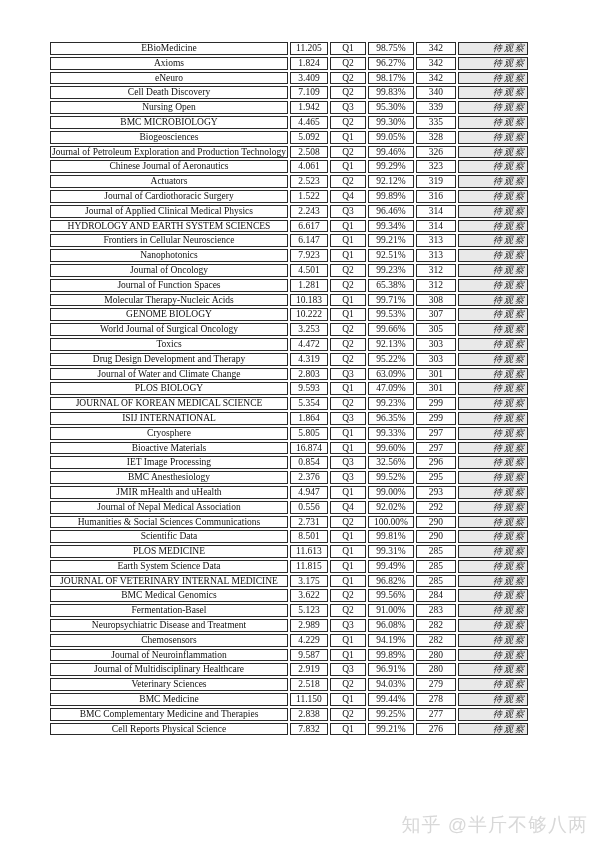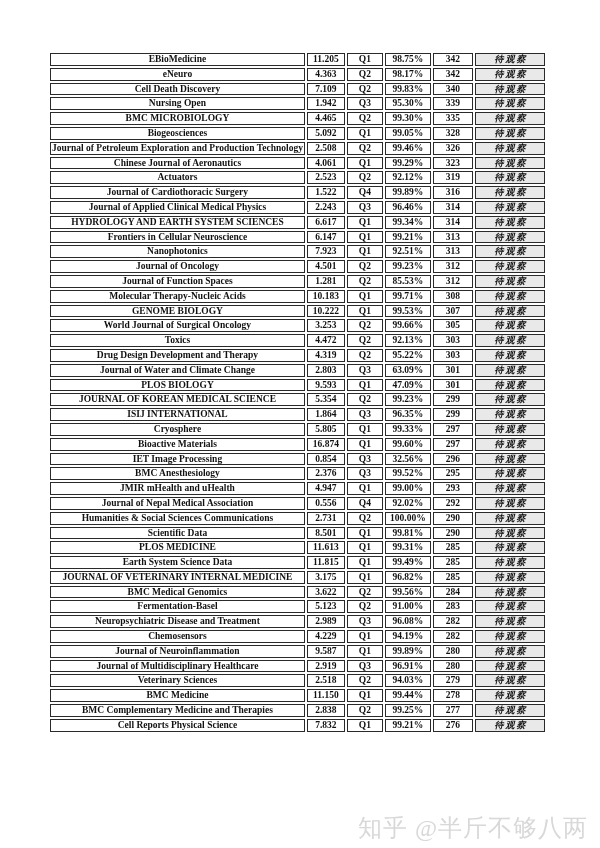--- a/index.html
+++ b/index.html
@@ -14,22 +14,21 @@
     width:600px;height:848px;
     background:#ffffff;
     position:relative;
     font-family:"Liberation Serif", serif;
     color:var(--text-color);
     overflow:hidden;
   }
   .table-wrap{
     position:absolute;
     left:48px;
-    top:51px;
-    font-weight:bold;
+    top:40px;
   }
   table{
     border-collapse:separate;
     border-spacing:2px;
     table-layout:fixed;
   }
   col.c-journal{width:222px;}
   col.c-if{width:38px;}
   col.c-q{width:36px;}
   col.c-pct{width:46px;}
@@ -46,27 +45,28 @@
     white-space:nowrap;
     overflow:hidden;
     background:#ffffff;
   }
   td.status{
     background:var(--status-bg);
     font-style:italic;
     font-size:9px;
     letter-spacing:2px;
     padding-left:3px; 
+    text-align:right;
   }
   .watermark{
     position:absolute;
     top:812px;
     right:12px;
-    font-family:Liberation Serif, serif;
-    font-size:24px;
+    font-family:Liberation Sans, sans-serif;
+    font-size:19px;
     color:var(--watermark-color);
     letter-spacing:1px;
     white-space:nowrap;
   }
 </style>
 </head>
 <body>
 
 <div class="table-wrap">
   <table>
@@ -81,22 +81,30 @@
     <tbody>
         <tr>
           <td>EBioMedicine</td>
           <td>11.205</td>
           <td>Q1</td>
           <td>98.75%</td>
           <td>342</td>
           <td class="status">待观察</td>
         </tr>
         <tr>
+          <td>Axioms</td>
+          <td>1.824</td>
+          <td>Q2</td>
+          <td>96.27%</td>
+          <td>342</td>
+          <td class="status">待观察</td>
+        </tr>
+        <tr>
           <td>eNeuro</td>
-          <td>4.363</td>
+          <td>3.409</td>
           <td>Q2</td>
           <td>98.17%</td>
           <td>342</td>
           <td class="status">待观察</td>
         </tr>
         <tr>
           <td>Cell Death Discovery</td>
           <td>7.109</td>
           <td>Q2</td>
           <td>99.83%</td>
@@ -196,21 +204,21 @@
           <td>4.501</td>
           <td>Q2</td>
           <td>99.23%</td>
           <td>312</td>
           <td class="status">待观察</td>
         </tr>
         <tr>
           <td>Journal of Function Spaces</td>
           <td>1.281</td>
           <td>Q2</td>
-          <td>85.53%</td>
+          <td>65.38%</td>
           <td>312</td>
           <td class="status">待观察</td>
         </tr>
         <tr>
           <td>Molecular Therapy-Nucleic Acids</td>
           <td>10.183</td>
           <td>Q1</td>
           <td>99.71%</td>
           <td>308</td>
           <td class="status">待观察</td>

